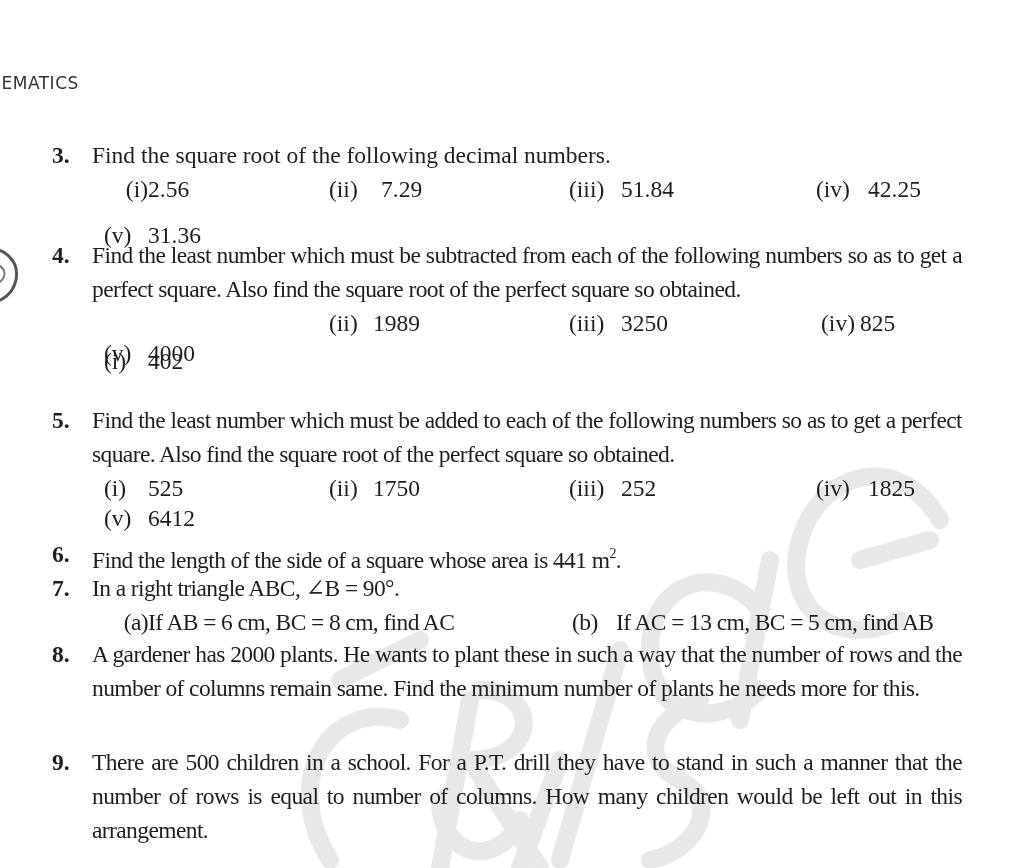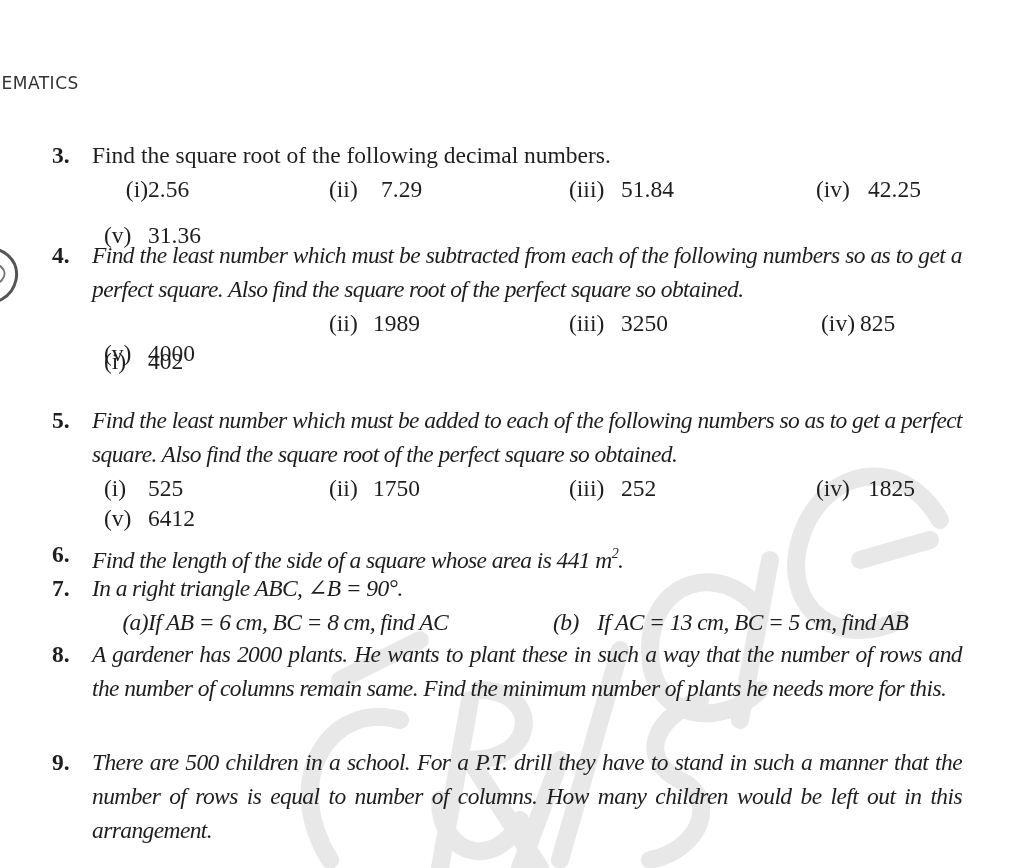--- a/index.html
+++ b/index.html
@@ -80,21 +80,20 @@
     white-space: nowrap;
   }
   .opt .lbl {
     display: inline-block;
     width: 44px;
   }
   .opt .lbl.wide { width: 52px; }
   .sup { font-size: 14px; vertical-align: 10px; }
   .condensed {
     letter-spacing: -0.6px;
-    font-style: italic;
   }
 </style>
 </head>
 <body>
 
 <svg class="watermark" viewBox="0 0 1024 868" xmlns="http://www.w3.org/2000/svg">
   <g fill="none" stroke="#e8e8e8" stroke-width="18" stroke-linecap="round">
 
     <path d="M940 520 C 900 450, 820 470, 800 540 C 780 610, 840 650, 900 620"></path>
     <path d="M860 560 L 930 540"></path>
@@ -178,21 +177,21 @@
       <span>Find the length of the side of a square whose area is 441 m</span><span class="sup">2</span><span>.</span>
     </div>
   </div>
 
   <div class="q" style="top:571px;">
     <span class="num">7.</span>
     <div class="body">
       <span class="text condensed">In a right triangle ABC, ∠B = 90°.</span>
       <div class="opts">
         <span class="opt condensed" style="left:0px;text-align:right;"><span class="lbl">(a)</span><span>If AB = 6 cm, BC = 8 cm, find AC</span></span>
-        <span class="opt condensed" style="left:449px;"><span class="lbl">(b)</span><span>If AC = 13 cm, BC = 5 cm, find AB</span></span>
+        <span class="opt condensed" style="left:468px;"><span class="lbl">(b)</span><span>If AC = 13 cm, BC = 5 cm, find AB</span></span>
       </div>
     </div>
   </div>
 
   <div class="q" style="top:637px;">
     <span class="num">8.</span>
     <div class="body">
       <span class="text condensed">A gardener has 2000 plants. He wants to plant these in such a way that the number of rows and the number of columns remain same. Find the minimum number of plants he needs more for this.</span>
     </div>
   </div>

